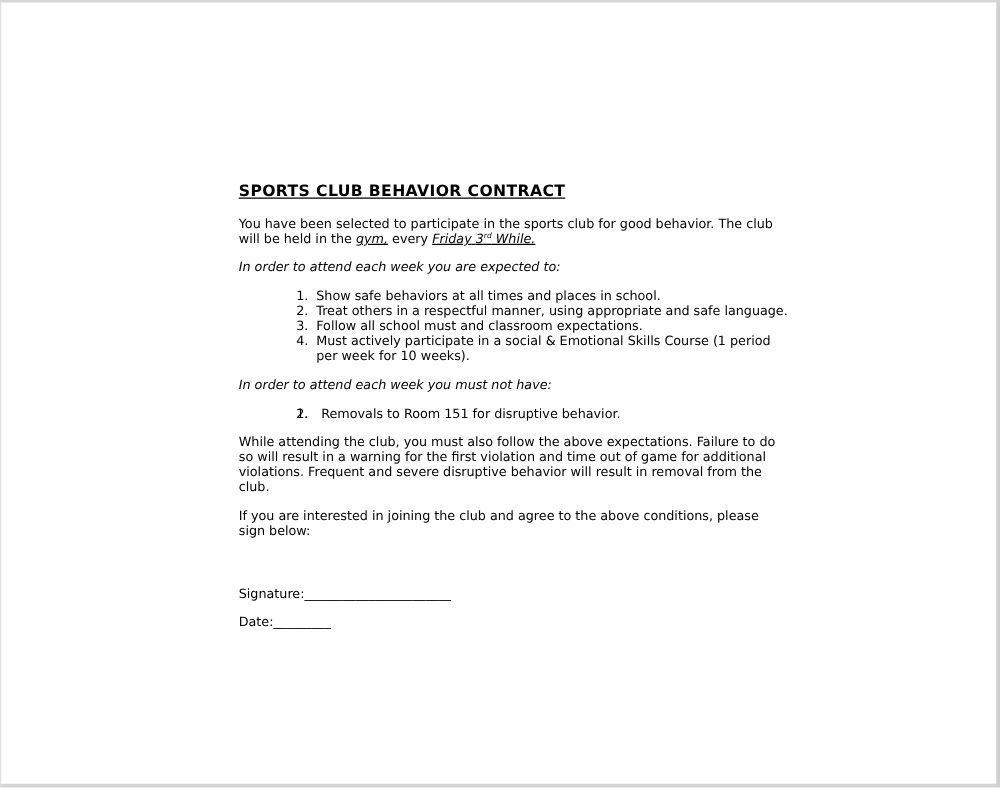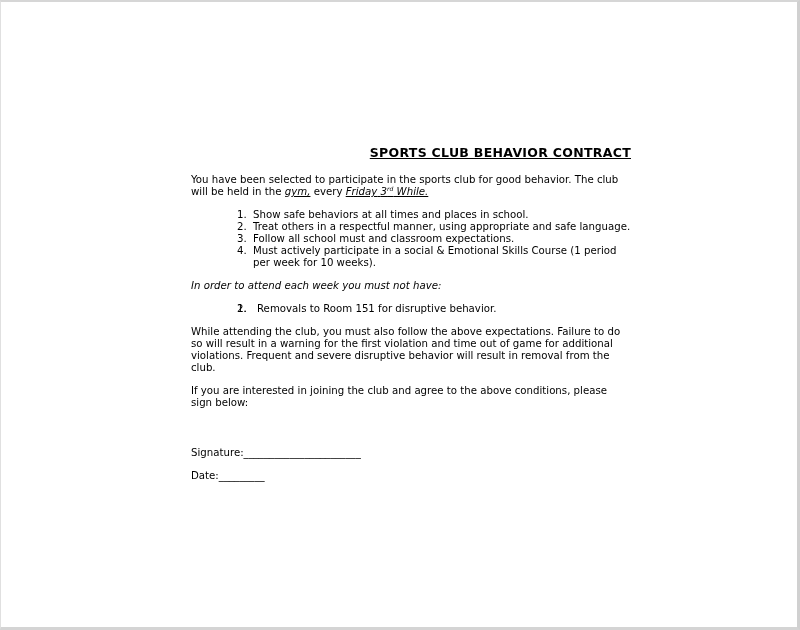--- a/index.html
+++ b/index.html
@@ -16,21 +16,21 @@
       border-right: 3px solid #d0d0d0;
       border-bottom: 3px solid #d4d4d4;
       box-sizing: border-box;
       width: 800px; height: 630px;
     }
     .doc {
       position: absolute; left: 191px; top: 147px; width: 440px;
       font-size: 10.2px; line-height: 12px;
     }
     .title {
-      text-align: right; font-weight: bold; font-size: 12.5px;
+      text-align: left; font-weight: bold; font-size: 12.5px;
       text-decoration: underline; letter-spacing: 0.3px;
       margin: 0 0 15px 0; padding-left: 0;
     }
     p { margin: 0; }
     .para { margin-bottom: 11px; }
     .ital { font-style: italic; }
     .ul { text-decoration: underline; }
     .sup { font-size: 6px; vertical-align: 4px; line-height: 0; }
     ol { list-style: none; margin: 0 0 11px 0; padding: 0; }
     ol li { position: relative; padding-left: 62px; }
@@ -43,20 +43,21 @@
 </head>
 <body>
 
 <div class="page-frame"></div>
 
 <div class="doc">
   <p class="title">SPORTS CLUB BEHAVIOR CONTRACT</p>
 
   <p class="para"><span>You have been selected to participate in the sports club for good behavior. The club will be held in the </span><span class="ital ul">gym,</span><span> every </span><span class="ital ul">Friday</span><span class="ital ul"> <span>3</span><span class="sup">rd</span><span> While.</span></span></p>
 
+  <p class="para ital">In order to attend each week you are expected to:</p>
 
   <ol class="list1">
     <li><span class="num">1.</span><span>Show safe behaviors at all times and places in school.</span></li>
     <li><span class="num">2.</span><span>Treat others in a respectful manner, using appropriate and safe language.</span></li>
     <li><span class="num">3.</span><span>Follow all school must and classroom expectations.</span></li>
     <li><span class="num">4.</span><span>Must actively participate in a social &amp; Emotional Skills Course (1 period per week for 10 weeks).</span></li>
   </ol>
 
   <p class="para ital">In order to attend each week you must not have:</p>
 

